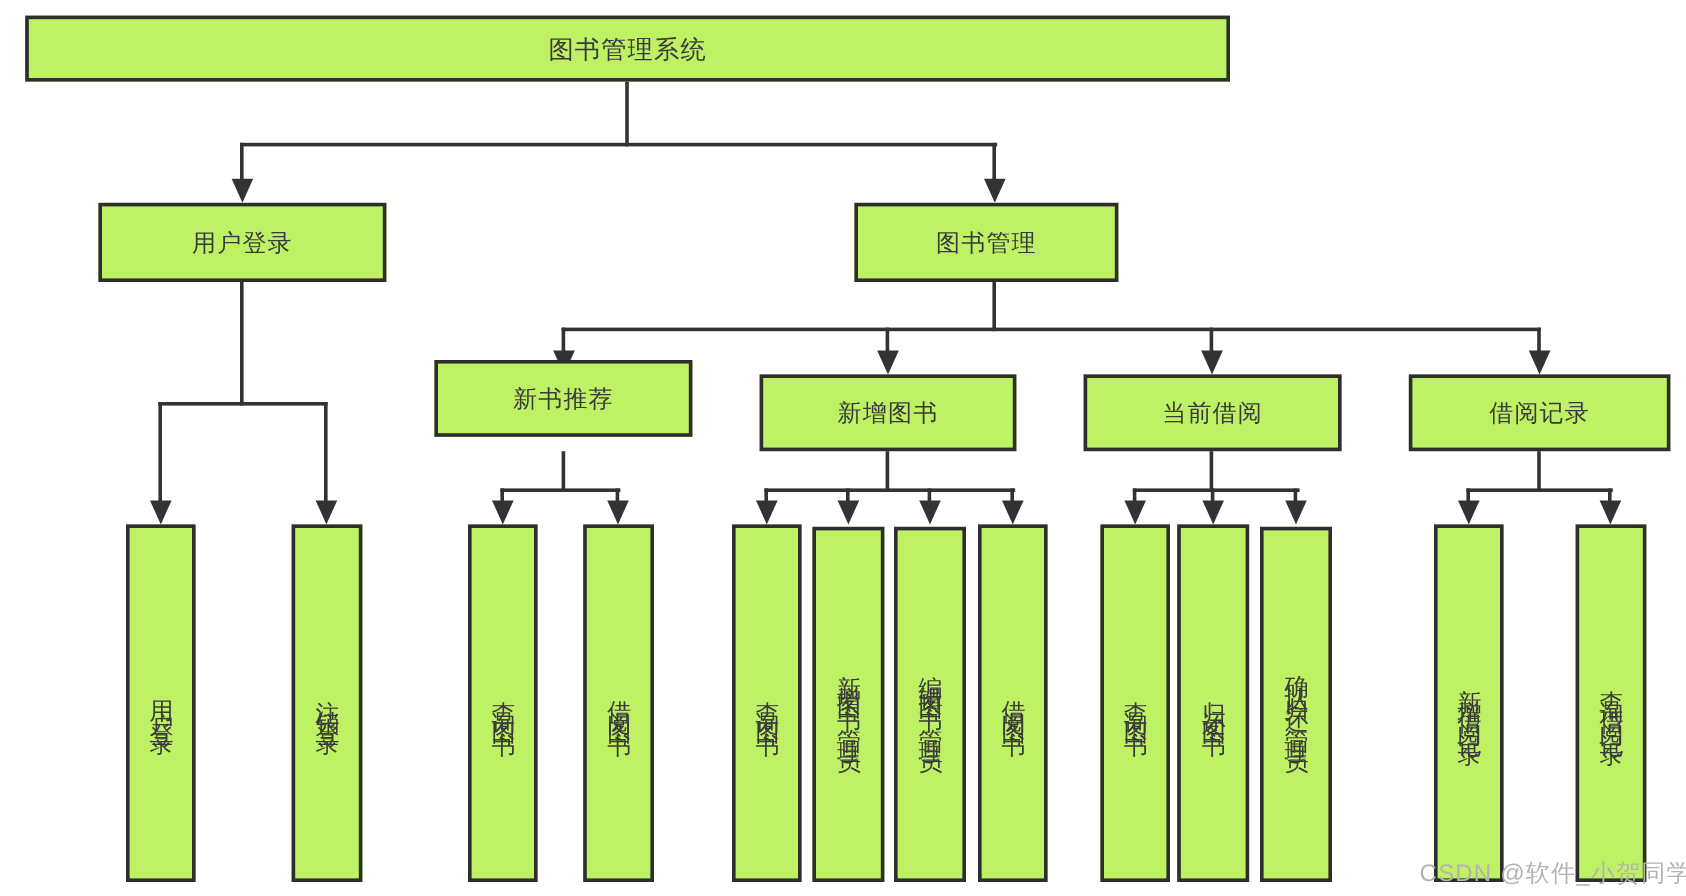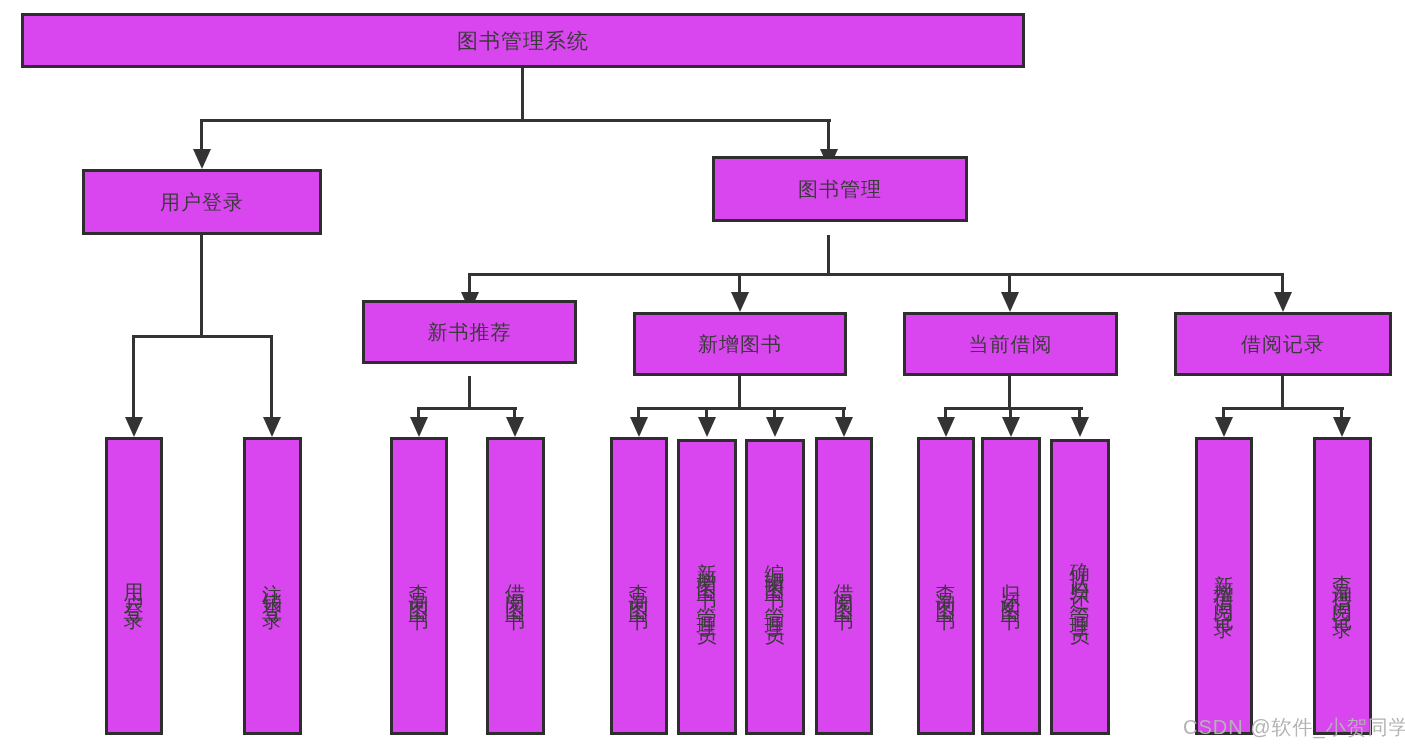--- a/index.html
+++ b/index.html
@@ -1,21 +1,21 @@
 <!DOCTYPE html>
 <html><head>
 <meta charset="utf-8">
 <style>
   html,body{margin:0;padding:0;background:#ffffff;}
   .canvas{
     position:relative;width:1405px;height:747px;background:#ffffff;overflow:hidden;
     font-family:"Liberation Sans","DejaVu Sans",sans-serif;color:#3a3a3a;
   }
   .box{
-    position:absolute;background:#d946ef;border:3px solid #2e2e2e;box-sizing:border-box;
+    position:absolute;background:#bef264;border:3px solid #2e2e2e;box-sizing:border-box;
     display:flex;align-items:center;justify-content:center;
   }
   .hbox{font-size:20px;letter-spacing:1px;}
   .root{font-size:21px;}
   .vbox .vtext{
     writing-mode:vertical-rl;text-orientation:mixed;
     font-size:20px;letter-spacing:9px;line-height:1;white-space:nowrap;
   }
   .vl{position:absolute;width:3px;background:#333333;}
   .hl{position:absolute;height:3px;background:#333333;}
@@ -37,21 +37,21 @@
   <div class="box hbox root" style="left:21px;top:13px;width:1004px;height:55px;">图书管理系统</div>
 
   <div class="vl" style="left:521px;top:68px;height:54px;"></div>
   <div class="hl" style="left:200px;top:119px;width:631px;"></div>
   <div class="vl" style="left:200px;top:119px;height:32px;"></div>
   <div class="vl" style="left:827px;top:119px;height:32px;"></div>
   <div class="arr" style="left:193px;top:149px;"></div>
   <div class="arr" style="left:820px;top:149px;"></div>
 
   <div class="box hbox" style="left:82px;top:169px;width:240px;height:66px;">用户登录</div>
-  <div class="box hbox" style="left:712px;top:156px;width:256px;height:66px;">图书管理</div>
+  <div class="box hbox" style="left:712px;top:169px;width:220px;height:66px;">图书管理</div>
 
   <div class="vl" style="left:200px;top:235px;height:103px;"></div>
   <div class="hl" style="left:132px;top:335px;width:141px;"></div>
   <div class="vl" style="left:132px;top:335px;height:84px;"></div>
   <div class="vl" style="left:270px;top:335px;height:84px;"></div>
   <div class="arr" style="left:125px;top:417px;"></div>
   <div class="arr" style="left:263px;top:417px;"></div>
 
   <div class="vl" style="left:827px;top:235px;height:41px;"></div>
   <div class="hl" style="left:468px;top:273px;width:816px;"></div>

